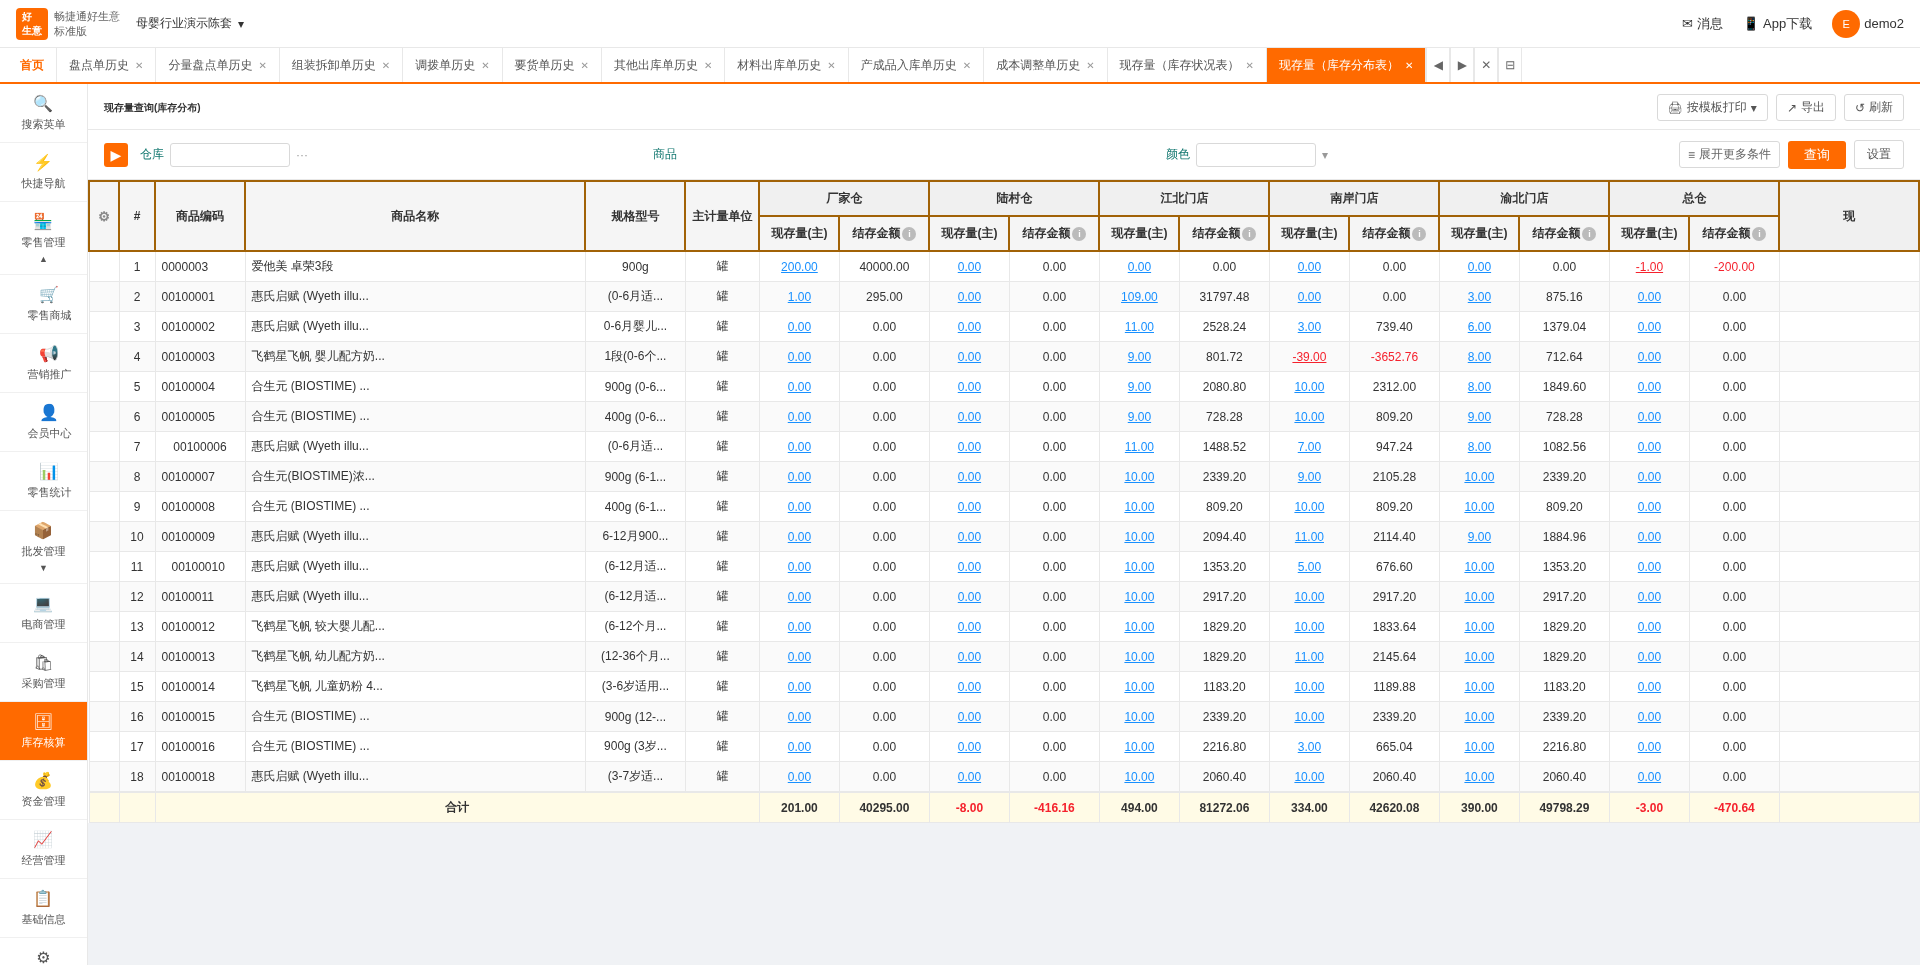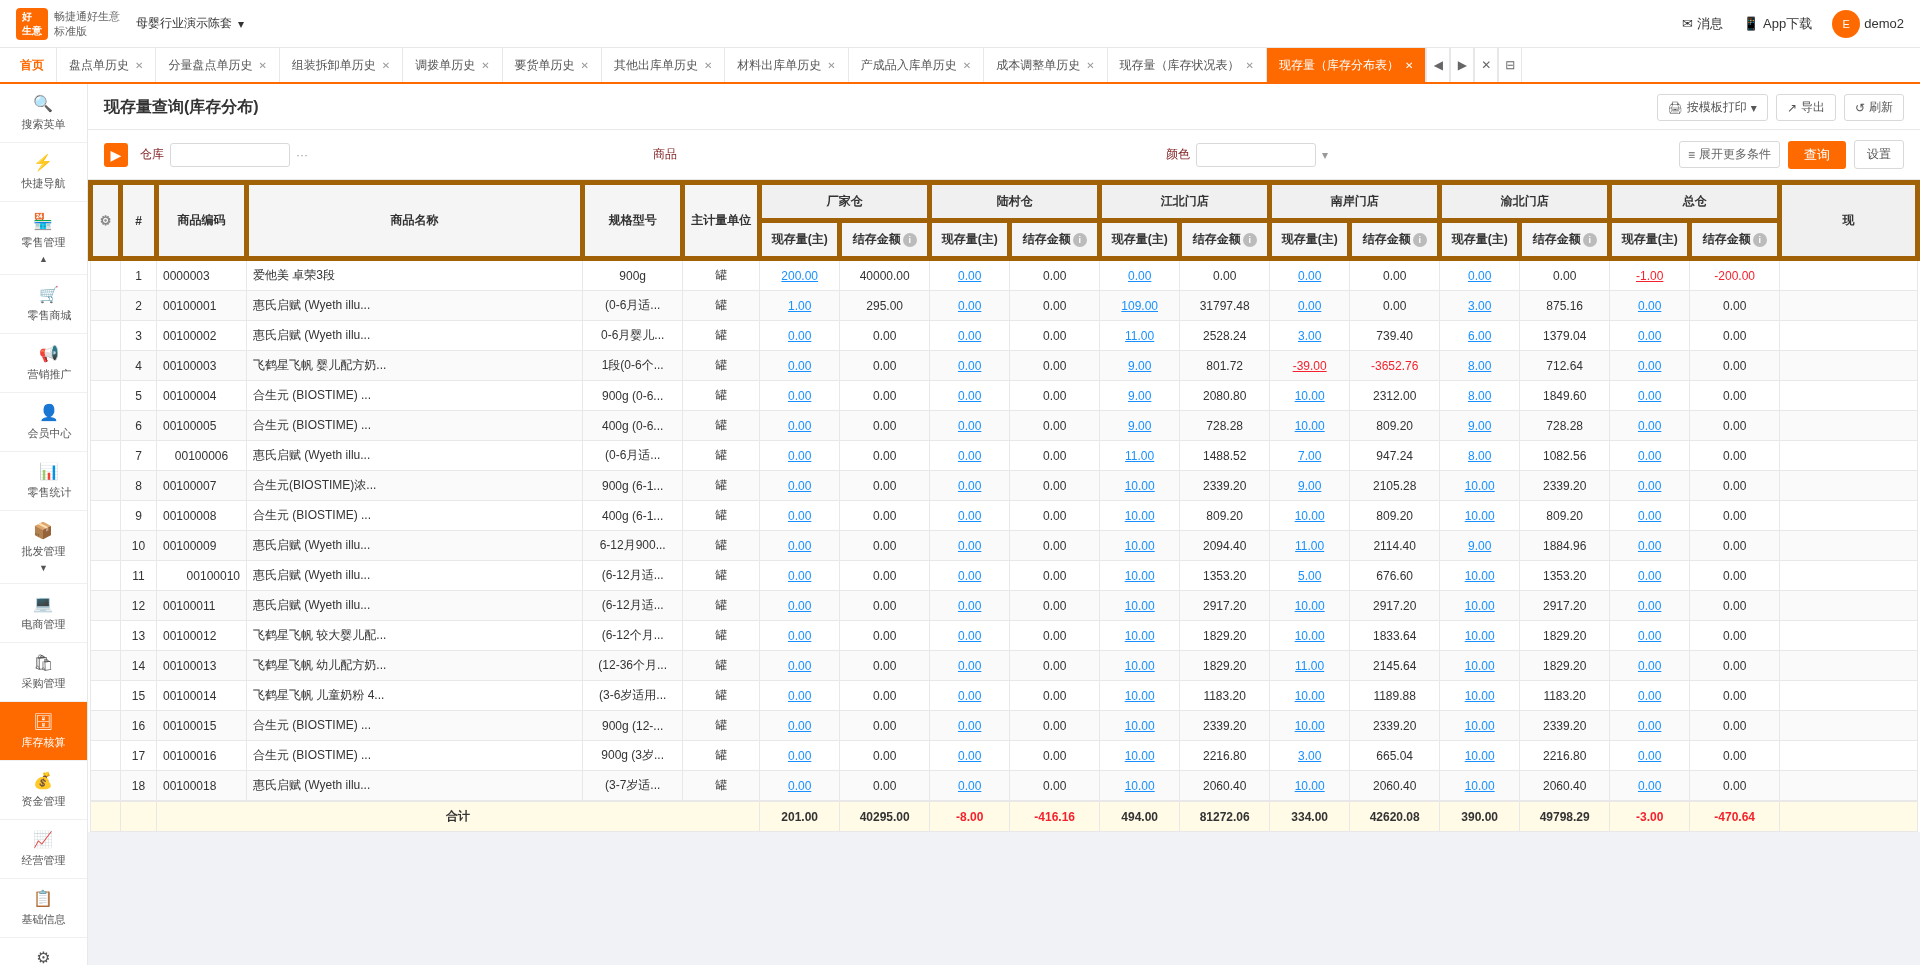--- a/index.html
+++ b/index.html
@@ -35,37 +35,37 @@
     .sidebar-item .s-icon { font-size: 16px; }
     .sidebar-item.has-sub { position: relative; }
     .sidebar-sub-arrow { font-size: 9px; }
 
     
     .content { flex: 1; overflow: hidden; display: flex; flex-direction: column; background: #f0f2f5; }
 
     
     .page-header { background: #fff; padding: 10px 16px 0; border-bottom: 1px solid #e8e8e8; }
     .page-title-row { display: flex; align-items: center; justify-content: space-between; padding-bottom: 8px; }
-    .page-title { font-size: 16px; font-weight: bold; color: #333; }
+    .page-title { font-size: 10px; font-weight: bold; color: #333; }
     .header-actions { display: flex; align-items: center; gap: 8px; }
     .header-btn { display: flex; align-items: center; gap: 4px; padding: 4px 10px; border: 1px solid #d9d9d9; background: #fff; border-radius: 3px; cursor: pointer; font-size: 12px; color: #555; }
 
     
     .filter-bar { background: #fff; padding: 10px 16px; border-bottom: 1px solid #e8e8e8; display: flex; align-items: center; gap: 12px; flex-wrap: wrap; }
     .filter-toggle { width: 24px; height: 24px; background: #ff6a00; color: #fff; border-radius: 3px; display: flex; align-items: center; justify-content: center; cursor: pointer; font-size: 14px; flex-shrink: 0; }
     .filter-group { display: flex; align-items: center; gap: 6px; flex: 1; }
-    .filter-label { color: #7f1d1d; font-size: 12px; white-space: nowrap; }
+    .filter-label { color: #0f766e; font-size: 12px; white-space: nowrap; }
     .filter-input { border: 1px solid #d9d9d9; border-radius: 3px; padding: 4px 8px; font-size: 12px; min-width: 80px; max-width: 120px; outline: none; }
     .filter-product-input { border: 1px solid #d9d9d9; border-radius: 3px; padding: 4px 8px; font-size: 12px; flex: 1; max-width: 400px; color: #333; outline: none; }
     .filter-ellipsis { color: #999; cursor: pointer; }
     .expand-btn { display: flex; align-items: center; gap: 4px; color: #666; cursor: pointer; font-size: 12px; padding: 4px 8px; border: 1px solid #d9d9d9; border-radius: 3px; background: #fff; white-space: nowrap; }
     .query-btn { background: #ff6a00; color: #fff; border: none; border-radius: 3px; padding: 5px 16px; cursor: pointer; font-size: 13px; }
     .setting-btn { background: #fff; color: #555; border: 1px solid #d9d9d9; border-radius: 3px; padding: 5px 12px; cursor: pointer; font-size: 12px; }
     .data-table { width: 100%; border-collapse: collapse; background: #fff; border: 1px solid #e8e8e8; font-size: 12px; }
-    .data-table th { background: #f5f5f5; padding: 8px 6px; text-align: center; border: 5px solid #a16207; font-weight: bold; color: #333; white-space: nowrap; position: sticky; top: 0; z-index: 10; }
+    .data-table th { background: #f5f5f5; padding: 8px 6px; text-align: center; border: 2px solid #a16207; font-weight: bold; color: #333; white-space: nowrap; position: sticky; top: 0; z-index: 10; }
     .data-table td { padding: 6px 6px; text-align: center; border: 1px solid #e8e8e8; white-space: nowrap; color: #333; }
     .data-table tr.even td { background: #fafafa; }
     .data-table .num-link { color: #1890ff; text-decoration: underline; cursor: pointer; }
     .data-table .neg { color: #f5222d; }
     .settings-col { width: 30px; }
     .sum-row td { background: #fffbe6; font-weight: bold; border-top: 2px solid #e8e8e8; }
     .sum-row td.neg { color: #f5222d; }
     .info-icon { display: inline-flex; align-items: center; justify-content: center; width: 14px; height: 14px; background: #bbb; color: #fff; border-radius: 50%; font-size: 9px; margin-left: 2px; cursor: pointer; }
     
     
@@ -481,21 +481,21 @@
               <td>2114.40</td>
               <td><span class="num-link">9.00</span></td>
               <td>1884.96</td>
               <td><span class="num-link">0.00</span></td>
               <td>0.00</td>
               <td></td>
             </tr>
             <tr>
     <td></td>
     <td>11</td>
-    <td style="text-align:right;padding-left:16px;">00100010</td>
+    <td style="text-align:left;padding-left:16px;">00100010</td>
     <td style="text-align:left;">惠氏启赋 (Wyeth illu...</td>
     <td>(6-12月适...</td>
     <td>罐</td>
   <td><span class="num-link">0.00</span></td>
               <td>0.00</td>
               <td><span class="num-link">0.00</span></td>
               <td>0.00</td>
               <td><span class="num-link">10.00</span></td>
               <td>1353.20</td>
               <td><span class="num-link">5.00</span></td>

